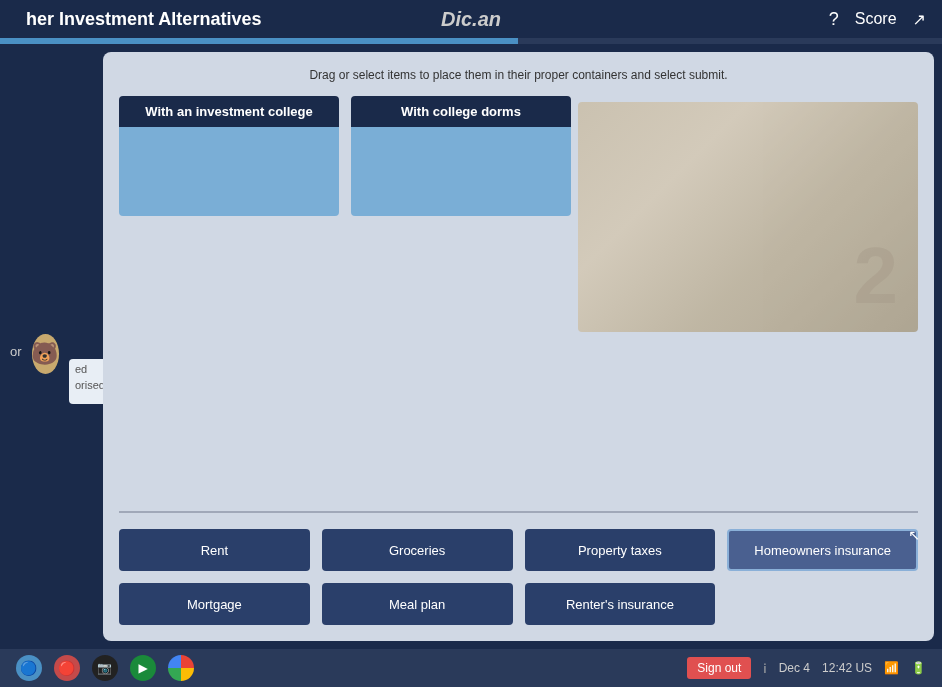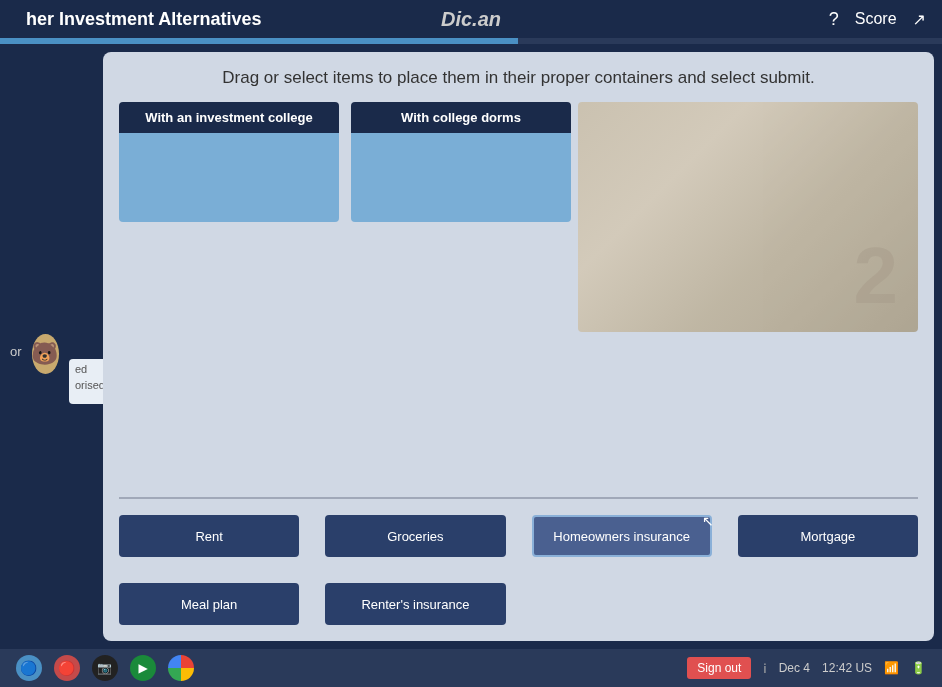--- a/index.html
+++ b/index.html
@@ -136,21 +136,21 @@
       border-radius: 8px;
       margin: 8px;
       padding: 16px;
       position: relative;
       display: flex;
       flex-direction: column;
     }
 
     .instruction-text {
       text-align: center;
-      font-size: 17px;
+      font-size: 12px;
       color: #333;
       margin-bottom: 14px;
     }
 
     
     .drop-zones-row {
       display: flex;
       gap: 12px;
       margin-bottom: 12px;
     }
@@ -209,21 +209,21 @@
     .divider {
       border: none;
       border-top: 2px solid #a0a8b8;
       margin: 8px 0;
     }
 
     
     .items-grid {
       display: grid;
       grid-template-columns: repeat(4, 1fr);
-      gap: 26px;
+      gap: 12px;
       margin-top: 8px;
     }
 
     .item-btn {
       background: #2a3f6a;
       color: #ffffff;
       border: none;
       border-radius: 4px;
       padding: 10px 8px;
       font-size: 13px;
@@ -364,20 +364,21 @@
     </div>
 
     <div style="flex:1;"></div>
 
     <hr class="divider">
 
     <div class="items-grid">
 
       <button class="item-btn">Rent</button>
       <button class="item-btn">Groceries</button>
+      <button class="item-btn">Property taxes</button>
       <button class="item-btn selected cursor-hint">Homeowners insurance</button>
 
       <button class="item-btn">Mortgage</button>
       <button class="item-btn">Meal plan</button>
       <button class="item-btn">Renter's insurance</button>
       <div></div>
 
     </div>
 
   </div>

